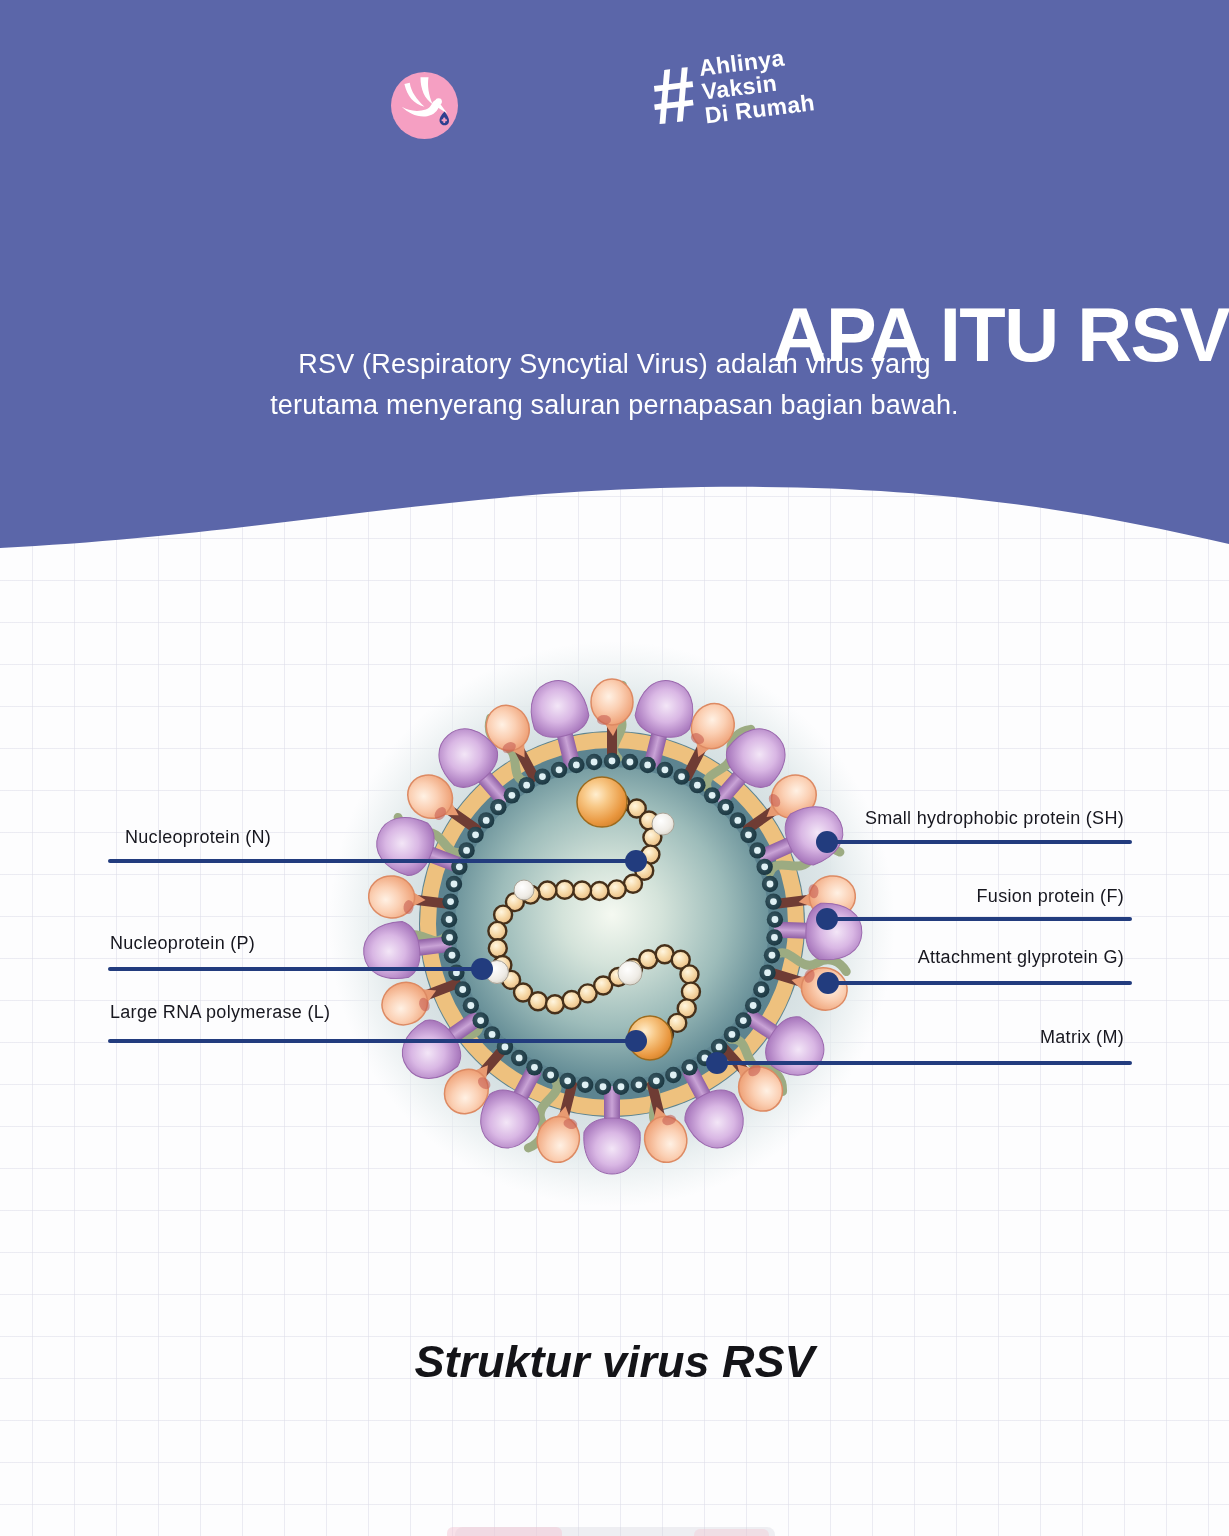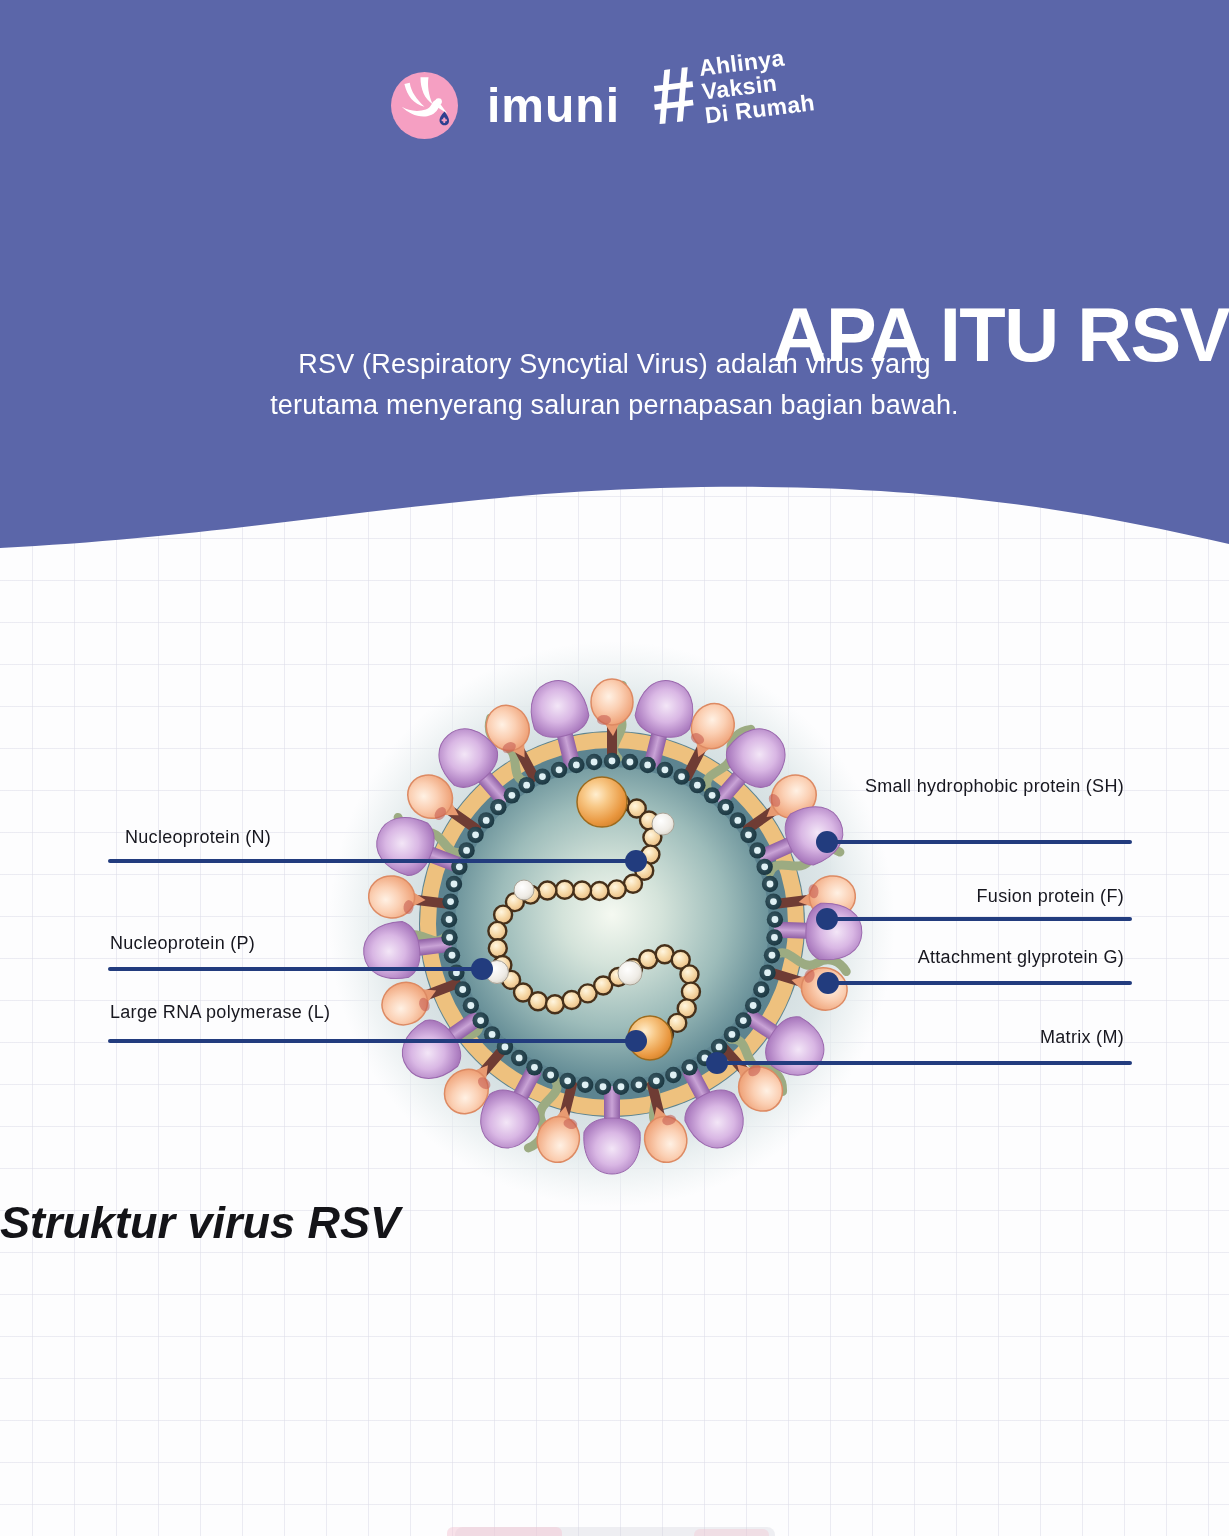--- a/index.html
+++ b/index.html
@@ -43,43 +43,43 @@
   }
   
   .virus-svg{position:absolute;top:0;left:0;z-index:2;}
   .lab{
     position:absolute;z-index:5;
     font-size:18px;letter-spacing:.3px;color:#17171f;white-space:nowrap;
   }
   #lab-n{left:125px;top:827px;}
   #lab-p{left:110px;top:933px;}
   #lab-l{left:110px;top:1002px;}
-  #lab-sh{right:105px;top:776px;text-align:center;}
+  #lab-sh{right:105px;top:808px;text-align:center;}
   #lab-f{right:105px;top:886px;text-align:right;}
   #lab-g{right:105px;top:947px;text-align:right;}
   #lab-m{right:105px;top:1027px;text-align:right;}
   .lline{position:absolute;height:4px;z-index:4;border-radius:2px;background:#223c7e;}
   #line-n{left:108px;top:859px;width:528px;}
   #line-p{left:108px;top:967px;width:374px;}
   #line-l{left:108px;top:1039px;width:528px;}
   #line-sh{left:827px;top:840px;width:305px;}
   #line-f{left:827px;top:917px;width:305px;}
   #line-g{left:828px;top:981px;width:304px;}
   #line-m{left:717px;top:1061px;width:415px;}
   .ldot{position:absolute;width:22px;height:22px;border-radius:50%;z-index:6;background:#223c7e;}
   #dot-n{left:625px;top:850px;}
   #dot-p{left:471px;top:958px;}
   #dot-l{left:625px;top:1030px;}
   #dot-sh{left:816px;top:831px;}
   #dot-f{left:816px;top:908px;}
   #dot-g{left:817px;top:972px;}
   #dot-m{left:706px;top:1052px;}
   .caption{
-    position:absolute;top:1197px;left:0;width:100%;z-index:5;
-    text-align:left;font-size:45px;font-weight:700;font-style:italic;color:#141418;
+    position:absolute;top:1336px;left:0;width:100%;z-index:5;
+    text-align:center;font-size:45px;font-weight:700;font-style:italic;color:#141418;
   }
   .bottom-hint{position:absolute;z-index:3;}
   #hint-bar{left:455px;top:1527px;width:320px;height:9px;background:rgba(205,205,215,.3);border-radius:8px 8px 0 0;}
   #hint-pink1{left:447px;top:1527px;width:115px;height:9px;background:rgba(243,198,211,.5);border-radius:6px 6px 0 0;}
   #hint-pink2{left:694px;top:1529px;width:75px;height:7px;background:rgba(243,198,211,.4);border-radius:6px 6px 0 0;}
 </style>
 </head>
 <body>
 
 <div class="page">
@@ -94,21 +94,20 @@
       <circle cx="50" cy="50" r="50" fill="#f59fc2"></circle>
       <path d="M20,18 C24,36 34,48 50,52 C38,40 30,30 28,16 Z" fill="#ffffff"></path>
       <path d="M44,8 C44,26 50,40 62,48 C56,34 54,20 56,8 Z" fill="#ffffff"></path>
       <path d="M16,52 C26,62 40,68 54,66 C64,64 70,58 72,50 C73,45 70,41 66,42 C60,44 62,52 52,56 C40,60 26,58 16,52 Z" fill="#ffffff"></path>
       <circle cx="71" cy="44" r="5" fill="#ffffff"></circle>
       <path d="M73,47 L84,62 L68,52 Z" fill="#ffffff"></path>
       <path d="M80,59 C85,66 88,71 86,76 C84,81 75,81 73,75 C71,70 75,64 80,59 Z" fill="#2e3f8f"></path>
       <rect x="78" y="68" width="3" height="8" rx="1" fill="#f59fc2"></rect>
       <rect x="75.5" y="70.5" width="8" height="3" rx="1" fill="#f59fc2"></rect>
     </svg>
-    <div class="brand">imuni</div>
     <div class="hashtag">
       <span class="hash">#</span>
       <span class="hash-lines">
         <div>Ahlinya</div>
         <div>Vaksin</div>
         <div>Di Rumah</div>
       </span>
     </div>
     <h1 class="page-title">APA ITU RSV</h1>
     <div class="page-subtitle">

